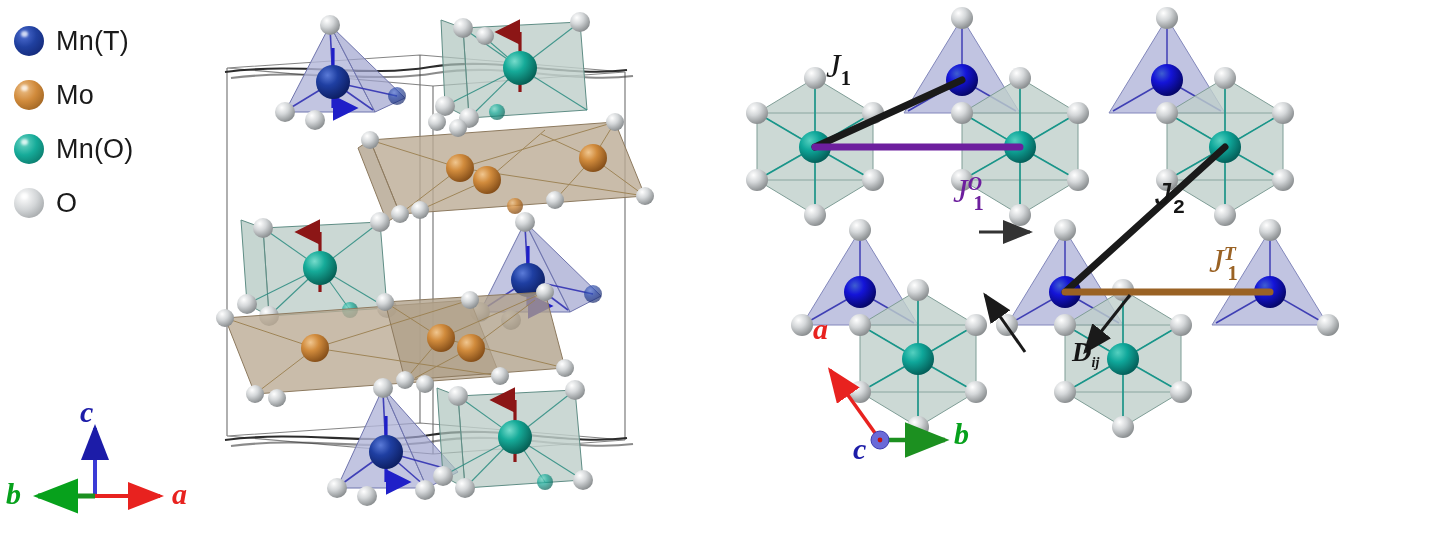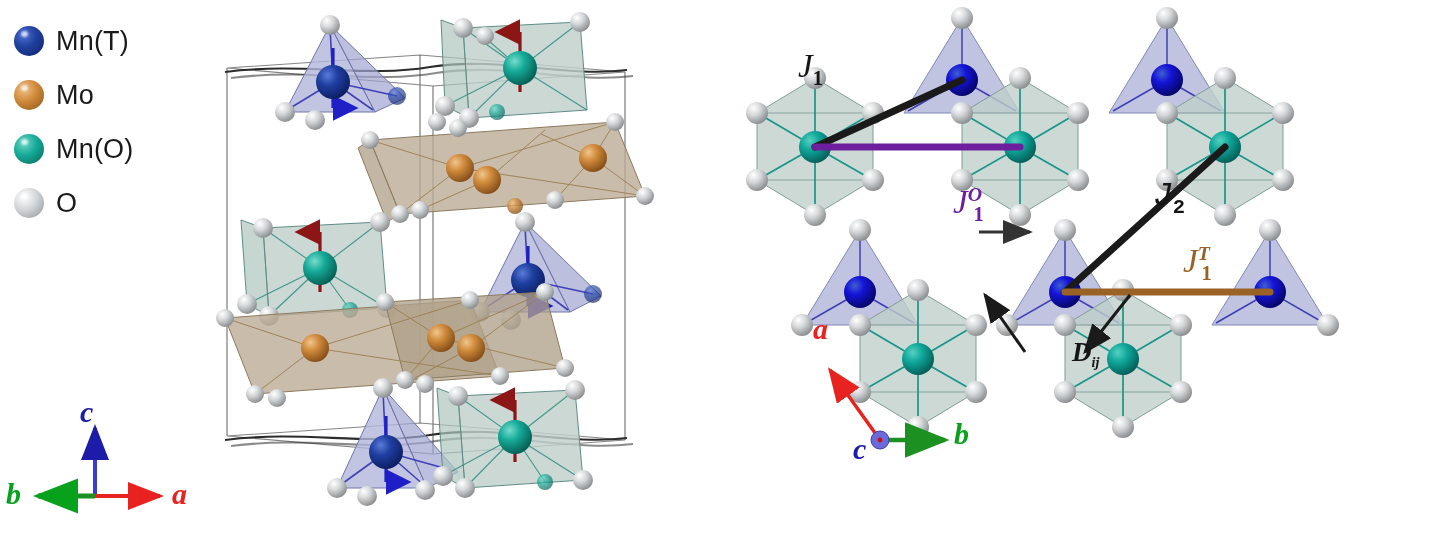--- a/index.html
+++ b/index.html
@@ -530,30 +530,30 @@
     <line x1="249" y1="232" x2="300" y2="232" stroke="#333333" stroke-width="3" marker-end="url(#grArr)"></line>
     <line x1="295" y1="352" x2="255" y2="295" stroke="#1a1a1a" stroke-width="3" marker-end="url(#dmArr)"></line>
     <line x1="400" y1="295" x2="355" y2="352" stroke="#1a1a1a" stroke-width="3" marker-end="url(#dmArr)"></line>
 
     <line x1="150" y1="440" x2="100" y2="370" stroke="#e8221f" stroke-width="3.5" marker-end="url(#arrRed2)"></line>
     <line x1="150" y1="440" x2="215" y2="440" stroke="#1c9020" stroke-width="4.5" marker-end="url(#arrGrn2)"></line>
     <circle cx="150" cy="440" r="9" fill="#6a6ad8" stroke="#3b3bb0" stroke-width="1"></circle>
     <circle cx="150" cy="440" r="2.4" fill="#c01010"></circle>
   </svg>
 
-  <span class="lbl jlab j-black" style="left:798px;top:48px;">
+  <span class="lbl jlab j-black" style="left:826px;top:48px;">
     <span>J</span><sub>1</sub>
   </span>
-  <span class="lbl jlab j-purple" style="left:953px;top:183px;">
+  <span class="lbl jlab j-purple" style="left:953px;top:172px;">
     <span>J</span><sup>O</sup><sub style="margin-left:-.42em">1</sub>
   </span>
   <span class="lbl jlab j-black" style="left:1153px;top:178px;font-family:Liberation Mono, monospace;">
     <span>J</span><sub>2</sub>
   </span>
-  <span class="lbl jlab j-brown" style="left:1183px;top:242px;">
+  <span class="lbl jlab j-brown" style="left:1209px;top:242px;">
     <span>J</span><sup>T</sup><sub style="margin-left:-.40em">1</sub>
   </span>
   <span class="lbl dlab" style="left:1072px;top:337px;">
     <span>D</span><sub>ij</sub>
   </span>
 
   <span class="lbl axis-lab ax-a" style="left:813px;top:312px;">a</span>
   <span class="lbl axis-lab ax-b" style="left:954px;top:417px;">b</span>
   <span class="lbl axis-lab ax-c" style="left:853px;top:432px;">c</span>
 

